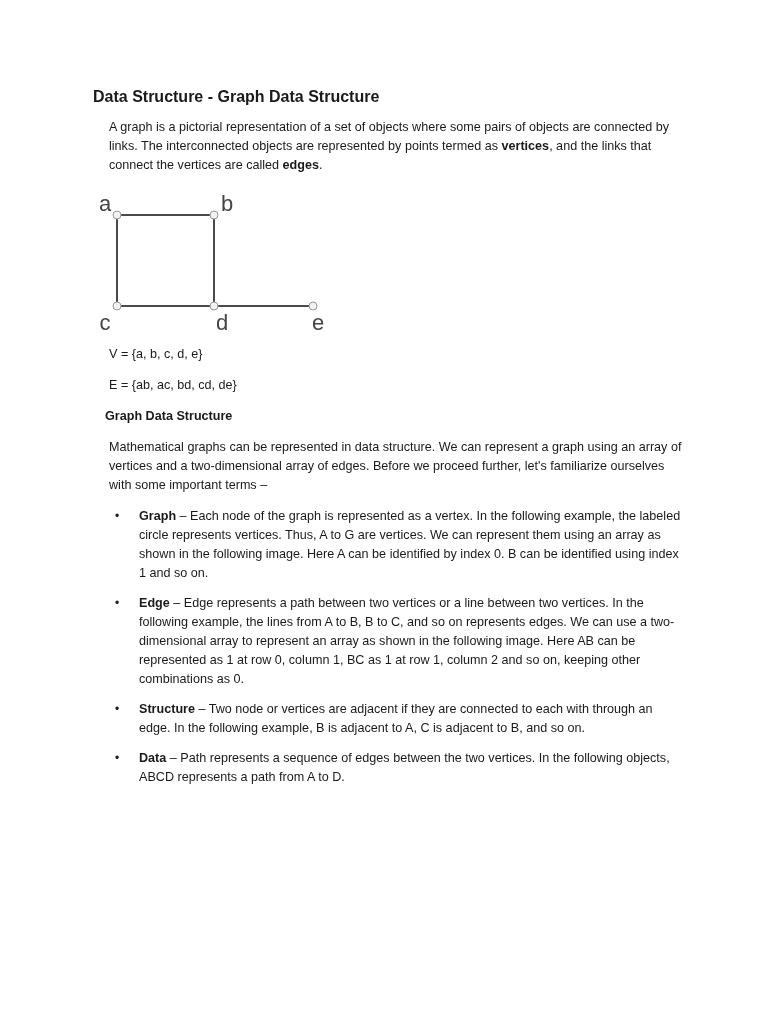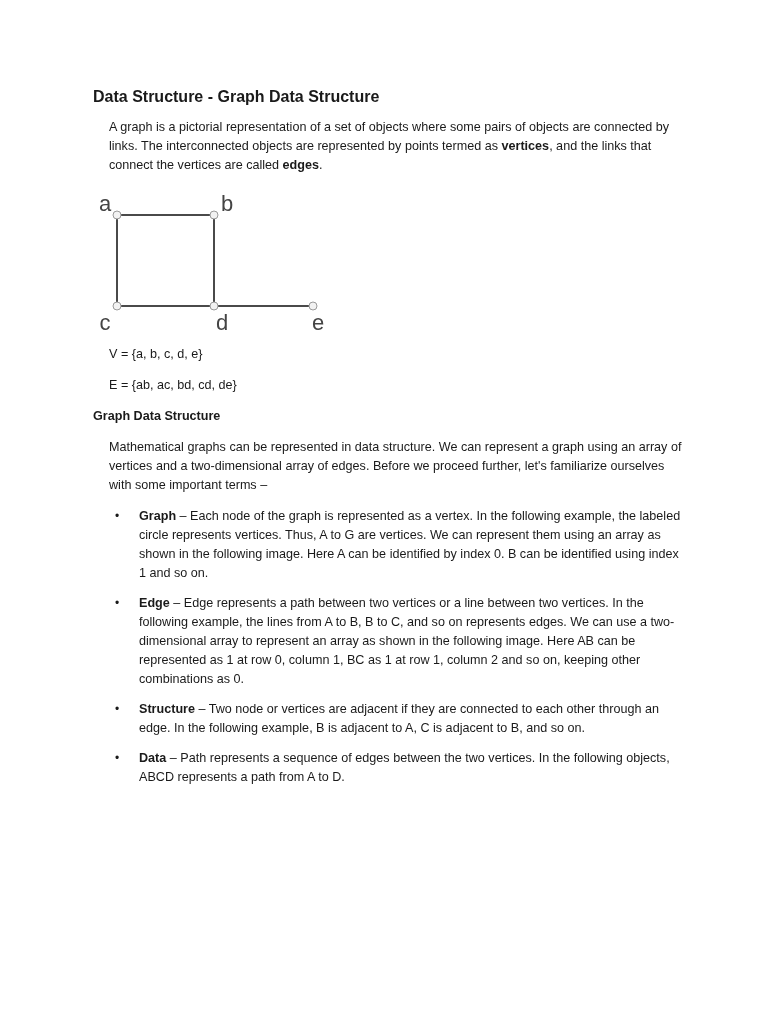--- a/index.html
+++ b/index.html
@@ -37,21 +37,21 @@
     position: relative;
     width: 260px;
     height: 150px;
     margin: 2px 0 8px -8px;
   }
   .graph-figure svg {
     display: block;
   }
   .section-heading {
     font-weight: bold;
-    margin: 0 0 12px 0;
+    margin: 0 0 12px 12px;
   }
   ul.terms {
     list-style: none;
     margin: 0;
     padding: 0;
   }
   ul.terms li {
     position: relative;
     padding-left: 46px;
     margin: 0 0 11px 0;
@@ -104,21 +104,21 @@
     <li>
       <span class="bullet">•</span>
       <b>Graph</b><span> – Each node of the graph is represented as a vertex. In the following example, the labeled circle represents vertices. Thus, A to G are vertices. We can represent them using an array as shown in the following image. Here A can be identified by index 0. B can be identified using index 1 and so on.</span>
     </li>
     <li>
       <span class="bullet">•</span>
       <b>Edge</b><span> – Edge represents a path between two vertices or a line between two vertices. In the following example, the lines from A to B, B to C, and so on represents edges. We can use a two-dimensional array to represent an array as shown in the following image. Here AB can be represented as 1 at row 0, column 1, BC as 1 at row 1, column 2 and so on, keeping other combinations as 0.</span>
     </li>
     <li>
       <span class="bullet">•</span>
-      <b>Structure</b><span> – Two node or vertices are adjacent if they are connected to each other through an edge. In the following example, B is adjacent to A, C is adjacent to B, and so on.</span>
+      <b>Structure</b><span> – Two node or vertices are adjacent if they are connected to each with through an edge. In the following example, B is adjacent to A, C is adjacent to B, and so on.</span>
     </li>
     <li>
       <span class="bullet">•</span>
       <b>Data</b><span> – Path represents a sequence of edges between the two vertices. In the following objects, ABCD represents a path from A to D.</span>
     </li>
   </ul>
 
 </div>
 
 </body></html>

